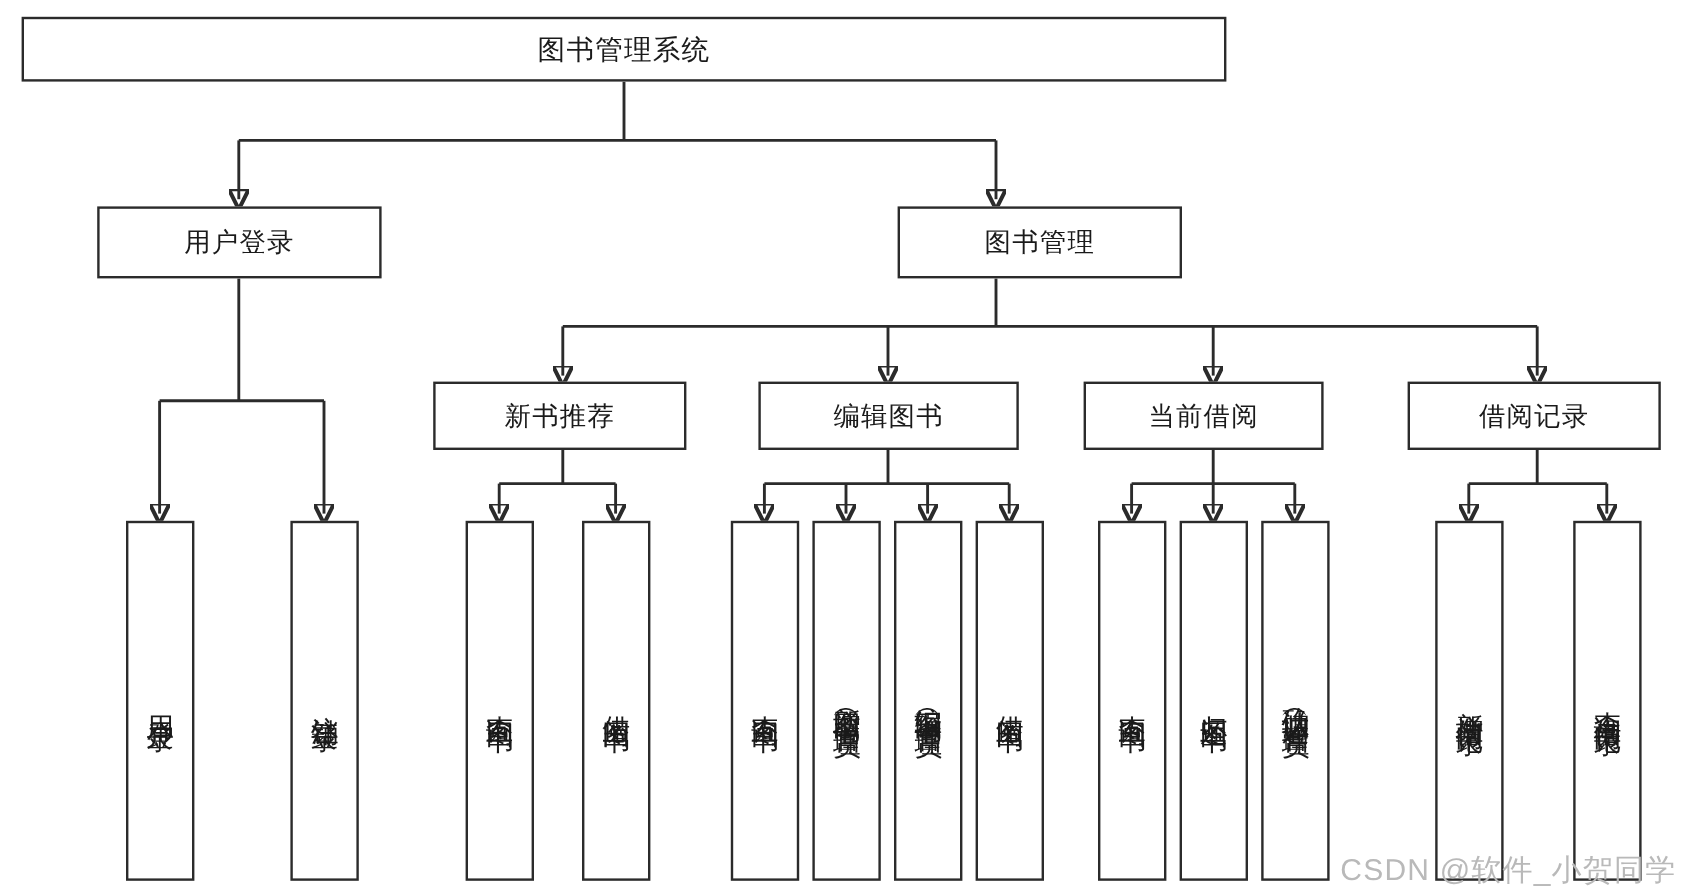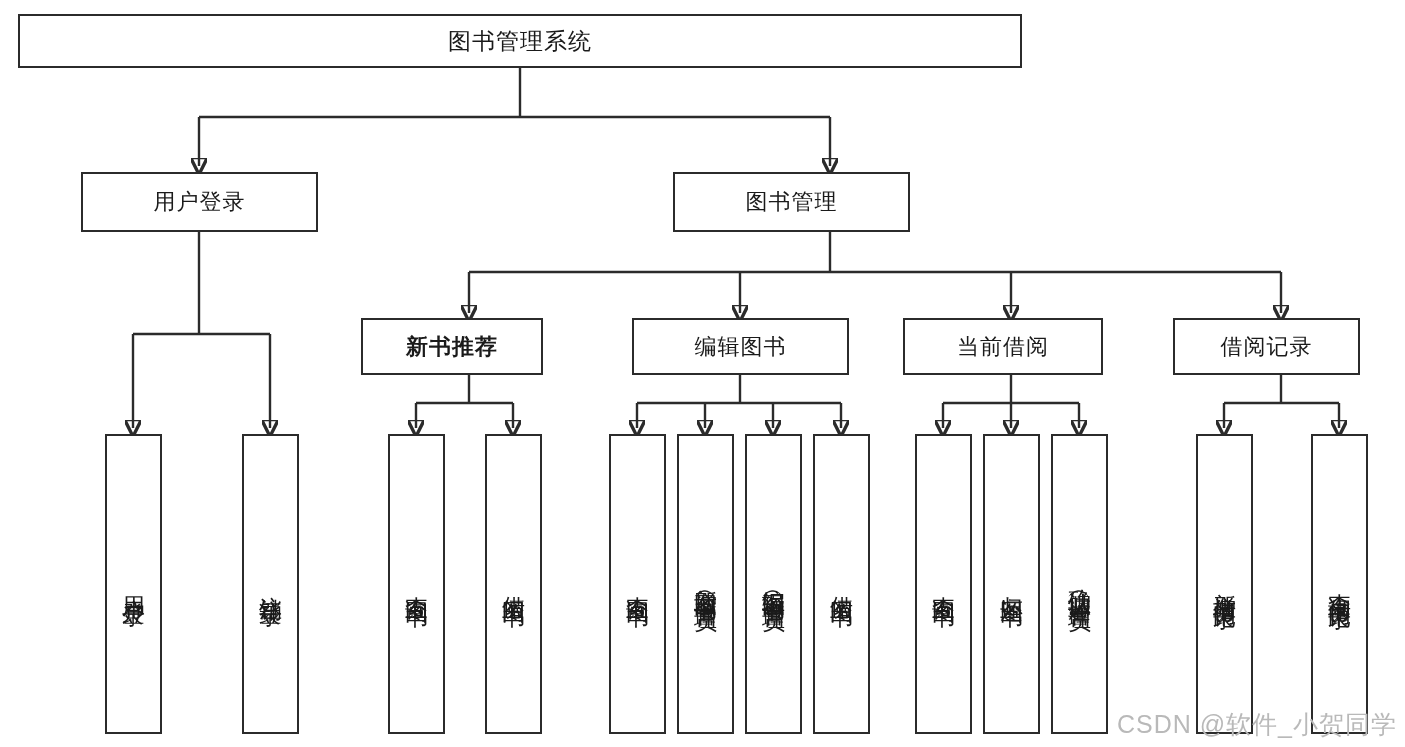--- a/index.html
+++ b/index.html
@@ -120,37 +120,37 @@
   </svg>
 
   <div class="node horiz root" style="left:18px;top:14px;width:1004px;height:54px;">
     <span class="label">图书管理系统</span>
   </div>
 
   <div class="node horiz" style="left:81px;top:172px;width:237px;height:60px;">
     <span class="label">用户登录</span>
   </div>
 
-  <div class="node horiz" style="left:673px;top:172px;width:237px;height:60px;">
+  <div class="node horiz" style="left:748px;top:172px;width:237px;height:60px;">
     <span class="label">图书管理</span>
   </div>
 
-  <div class="node horiz" style="left:361px;top:318px;width:182px;height:57px;font-weight:bold;">
+  <div class="node horiz" style="left:361px;top:318px;width:211px;height:57px;">
     <span class="label">新书推荐</span>
   </div>
 
   <div class="node horiz" style="left:632px;top:318px;width:217px;height:57px;">
     <span class="label">编辑图书</span>
   </div>
 
   <div class="node horiz" style="left:903px;top:318px;width:200px;height:57px;">
     <span class="label">当前借阅</span>
   </div>
 
-  <div class="node horiz" style="left:1173px;top:318px;width:187px;height:57px;">
+  <div class="node horiz" style="left:1173px;top:318px;width:211px;height:57px;">
     <span class="label">借阅记录</span>
   </div>
 
   <div class="node vert" style="left:105px;top:434px;width:57px;height:300px;">
     <span class="label">用户登录</span>
   </div>
 
   <div class="node vert" style="left:242px;top:434px;width:57px;height:300px;">
     <span class="label">注销登录</span>
   </div>

